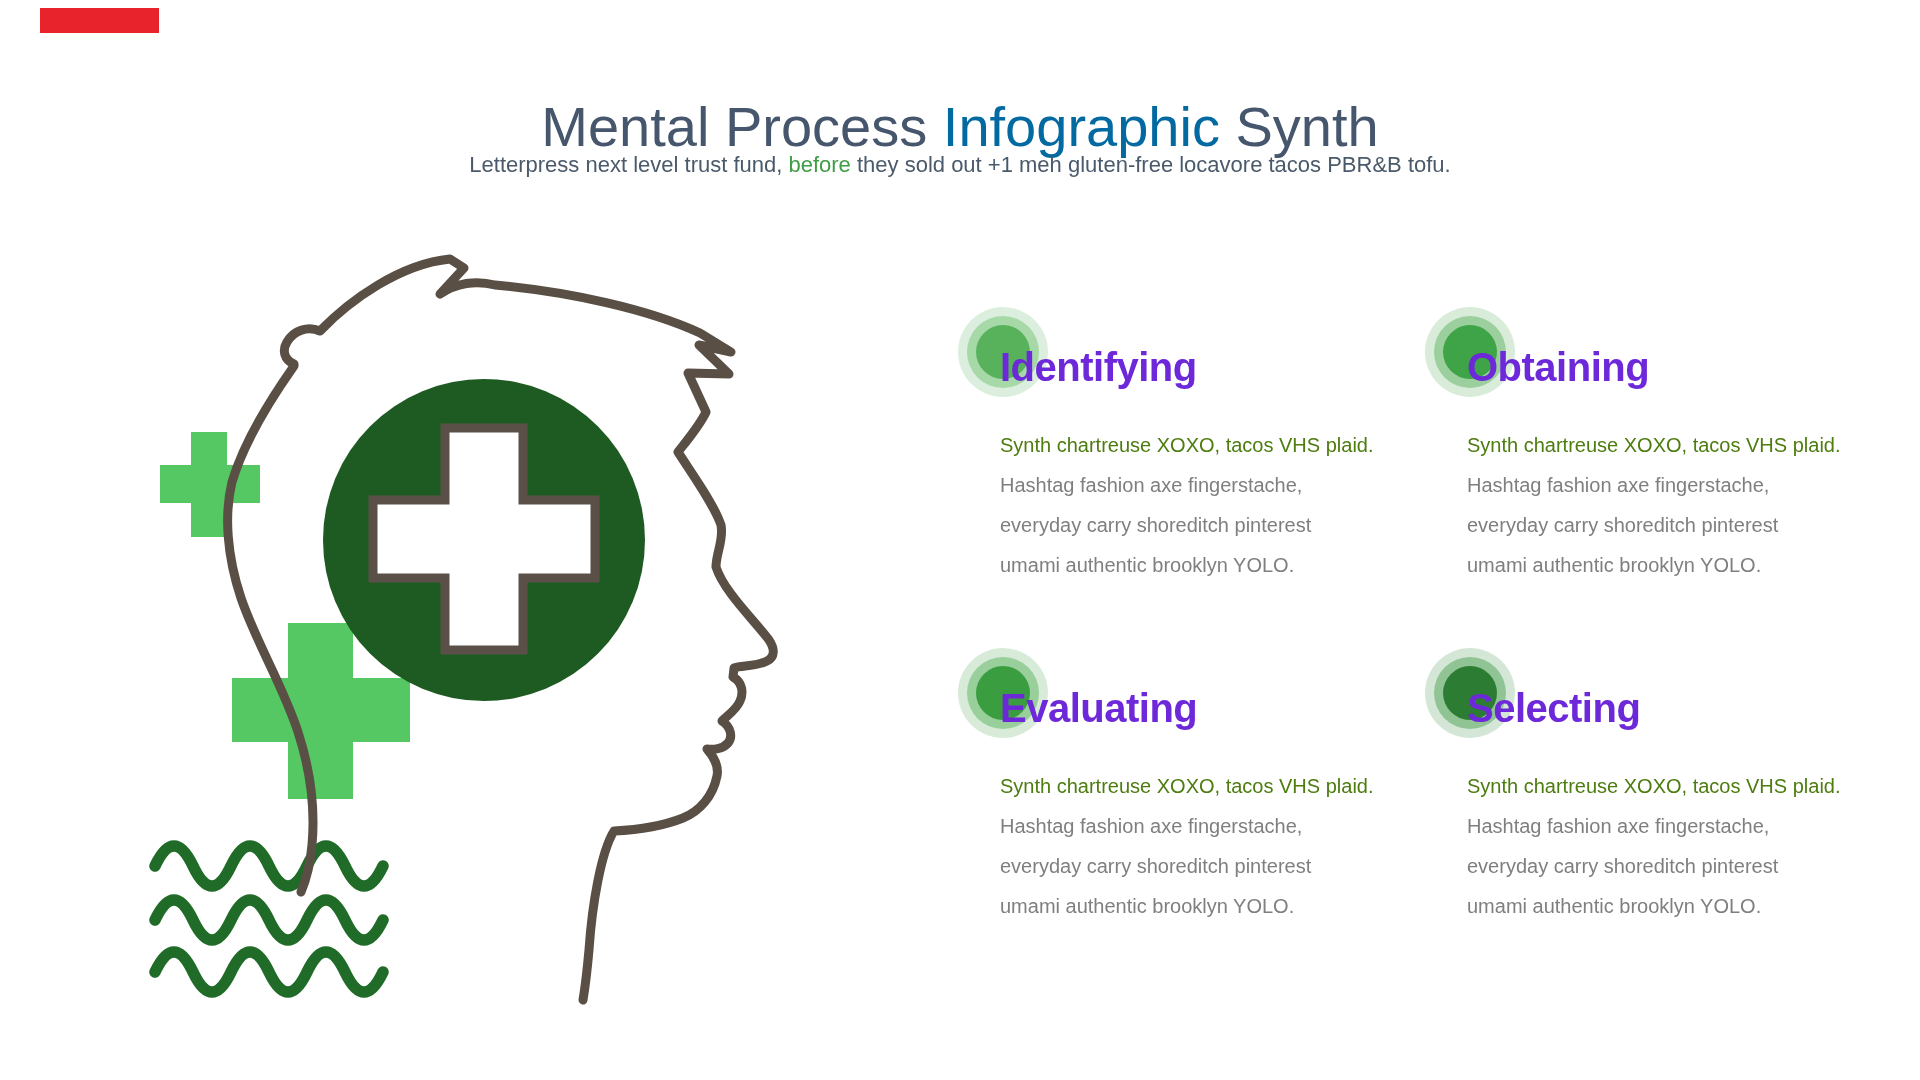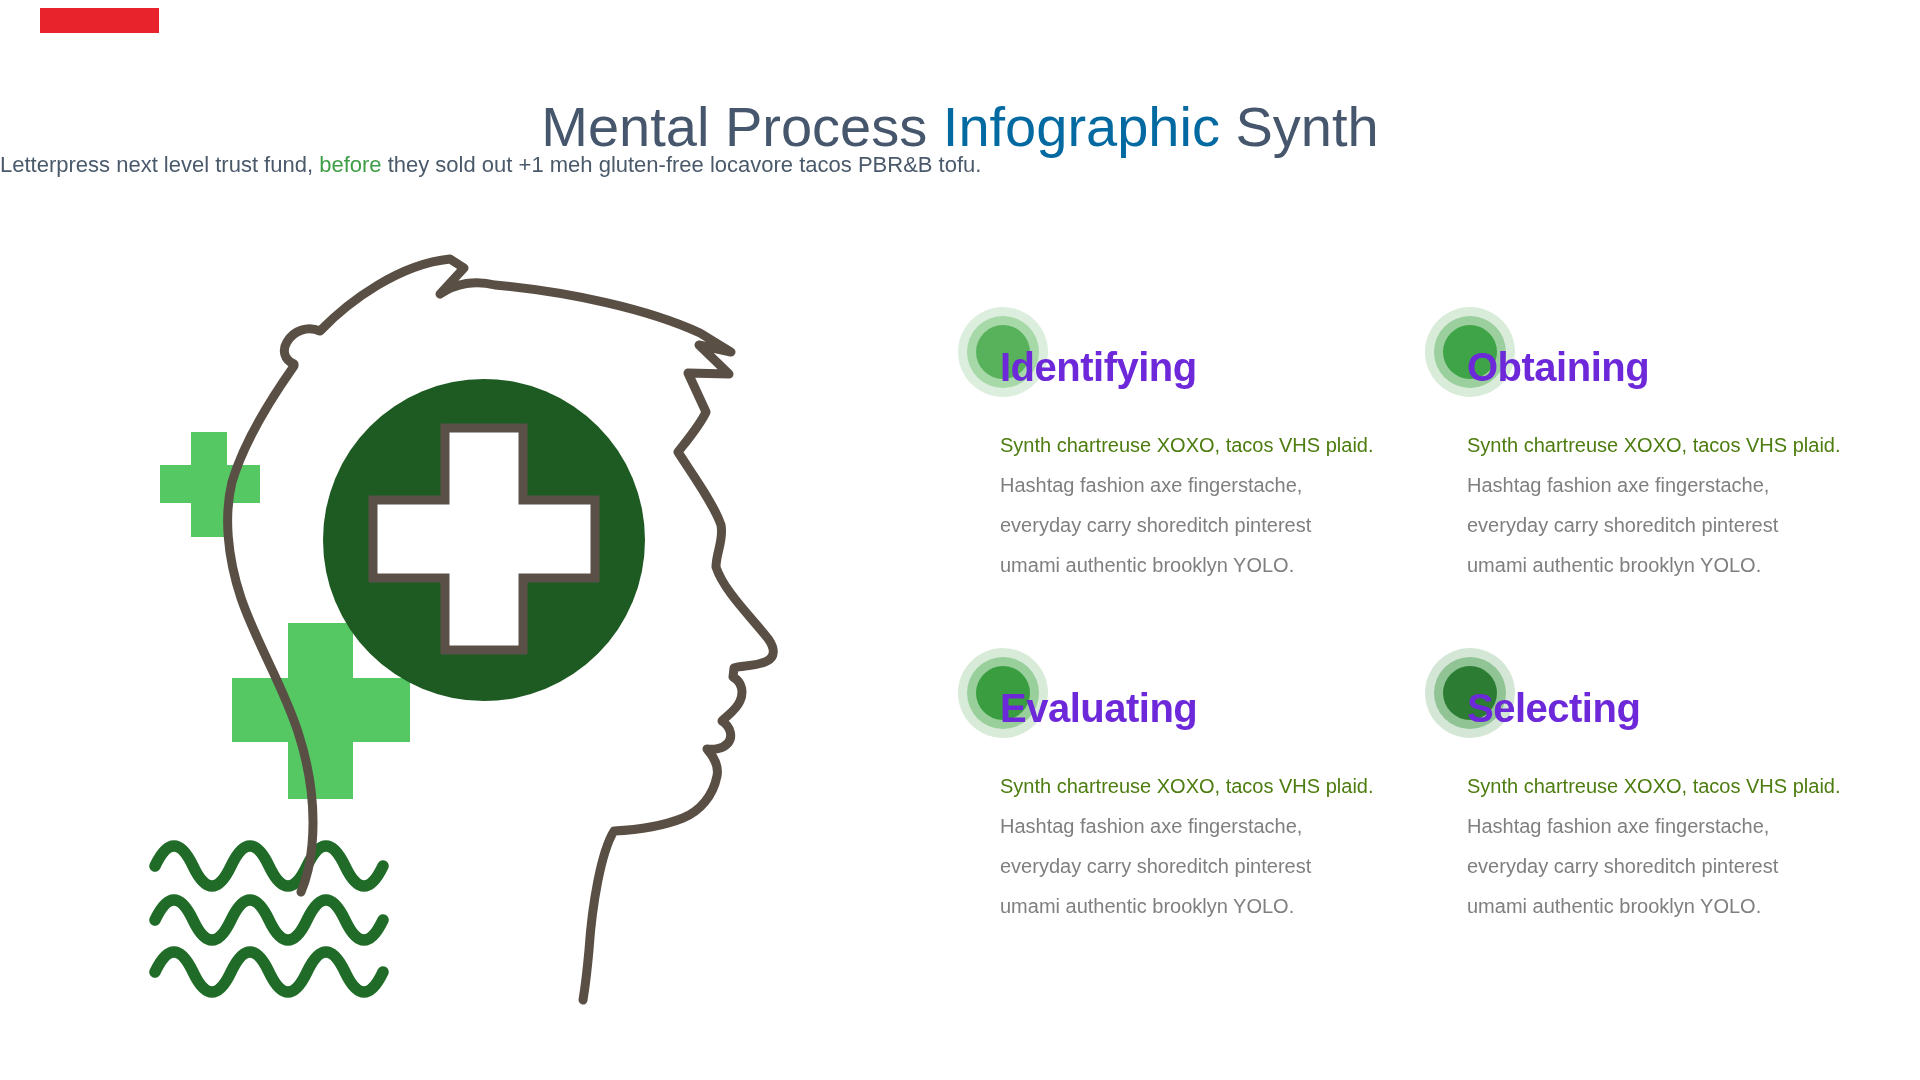--- a/index.html
+++ b/index.html
@@ -7,21 +7,21 @@
     position:relative;width:1920px;height:1080px;background:#ffffff;
     overflow:hidden;font-family:"Liberation Sans", sans-serif;
   }
   .accent-bar{position:absolute;left:40px;top:8px;width:119px;height:25px;}
   .title{
     position:absolute;left:0;top:56px;width:1920px;text-align:center;
     font-size:56px;font-weight:300;letter-spacing:0px;color:#46566c;
   }
   .title .hl{color:#0369a1;}
   .subtitle{
-    position:absolute;left:0;top:152px;width:1920px;text-align:left;
+    position:absolute;left:0;top:152px;width:1920px;text-align:center;
     font-size:22px;color:#4a5a6b;
   }
   .subtitle .hl{color:#3f9d45;}
   .illustration{position:absolute;left:0;top:0;}
   .process-block{position:absolute;width:420px;height:330px;}
   .badge{position:absolute;left:0;top:0;width:90px;height:90px;}
   .badge .ring{position:absolute;border-radius:50%;}
   .badge .ring-outer{left:0;top:0;width:90px;height:90px;}
   .badge .ring-mid{left:9px;top:9px;width:72px;height:72px;}
   .badge .ring-core{left:18px;top:18px;width:54px;height:54px;}

